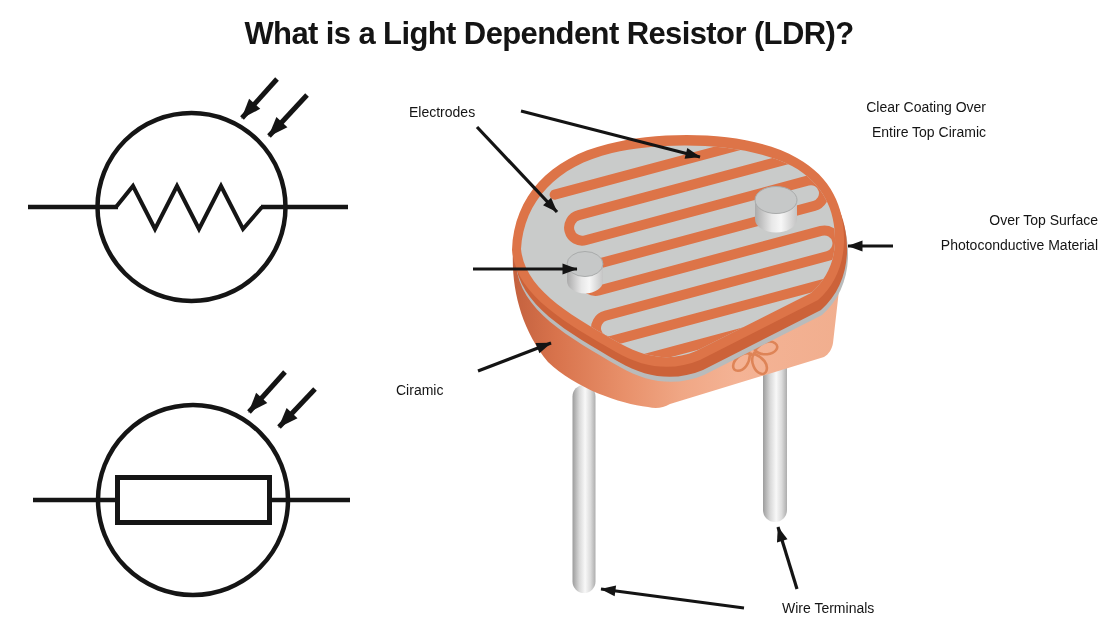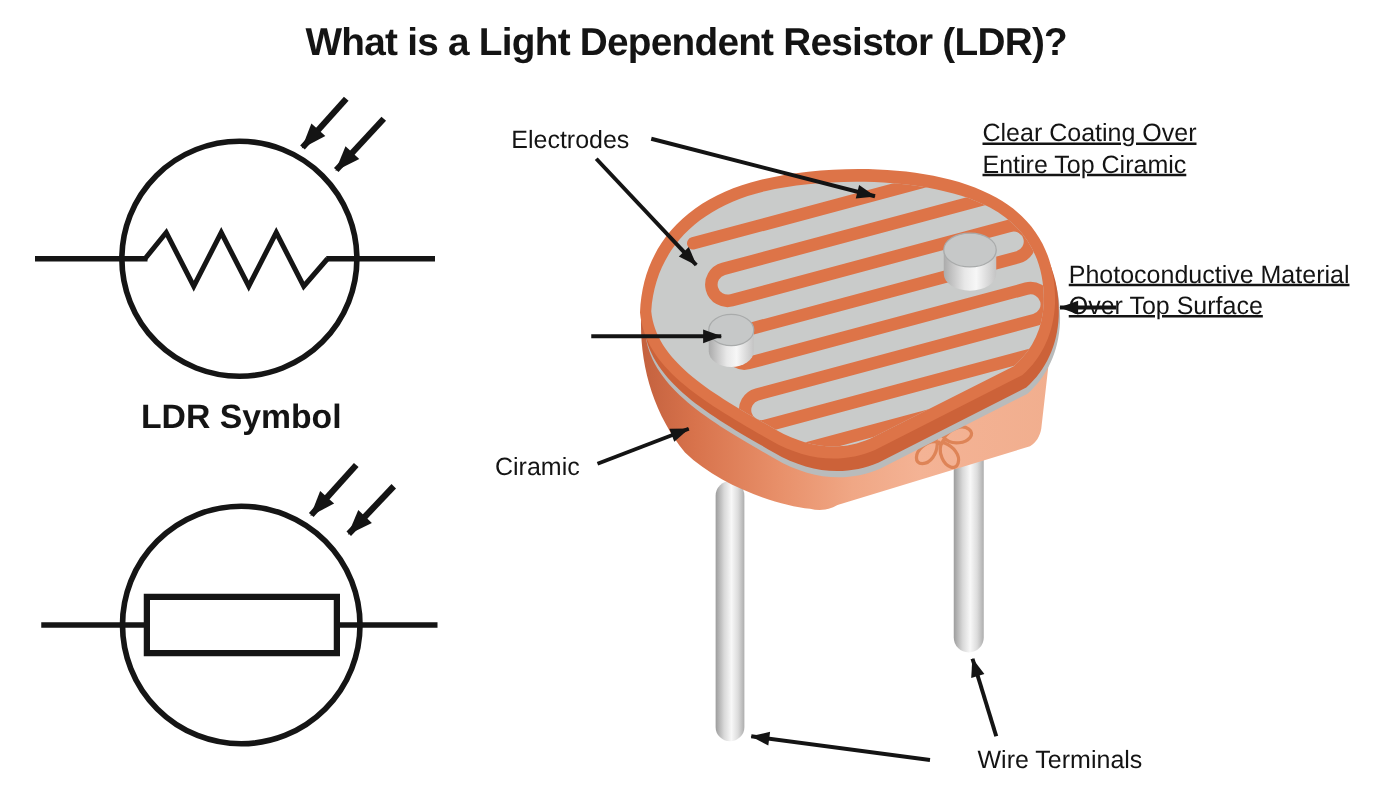--- a/index.html
+++ b/index.html
@@ -5,22 +5,22 @@
   html,body{margin:0;padding:0;background:#fff;}
   .canvas{
     position:relative;width:1098px;height:632px;background:#ffffff;overflow:hidden;
     font-family:"Liberation Sans", sans-serif;color:#141414;padding-left:16px;
   }
   .gfx{position:absolute;left:0;top:0;}
   .page-title{
     position:absolute;left:0;top:16px;width:1098px;text-align:center;
     font-size:31px;font-weight:bold;letter-spacing:-0.6px;color:#141414;
   }
-  .lbl{position:absolute;font-size:20px;line-height:25px;color:#141414;white-space:nowrap;}
-  .lbl.center{text-align:left;text-decoration:underline;}
+  .lbl{position:absolute;font-size:14px;line-height:25px;color:#141414;white-space:nowrap;}
+  .lbl.center{text-align:right;}
   .caption{
     position:absolute;left:90px;top:318px;width:206px;text-align:center;
     font-size:27px;font-weight:bold;color:#141414;
   }
 </style>
 </head>
 <body>
 
 <div class="canvas">
 
@@ -167,32 +167,31 @@
       <line x1="473" y1="269" x2="577" y2="269" marker-end="url(#ah)"></line>
       <line x1="893" y1="246" x2="848" y2="246" marker-end="url(#ah)"></line>
       <line x1="478" y1="371" x2="551" y2="343" marker-end="url(#ah)"></line>
       <line x1="744" y1="608" x2="601" y2="589" marker-end="url(#ah)"></line>
       <line x1="797" y1="589" x2="778" y2="527" marker-end="url(#ah)"></line>
     </g>
   </svg>
 
   <div class="page-title">What is a Light Dependent Resistor (LDR)?</div>
 
-  <div class="caption">LDR Symbol</div>
 
   <div class="lbl" style="left:409px;top:100px;">Electrodes</div>
 
   <div class="lbl center" style="left:786px;top:95px;width:200px;">
     <div>Clear Coating Over</div>
     <div>Entire Top Ciramic</div>
   </div>
 
 
   <div class="lbl center" style="left:855px;top:208px;width:243px;">
+    <div>Over Top Surface</div>
     <div>Photoconductive Material</div>
-    <div>Over Top Surface</div>
   </div>
 
-  <div class="lbl" style="left:396px;top:362px;">Ciramic</div>
+  <div class="lbl" style="left:396px;top:378px;">Ciramic</div>
 
   <div class="lbl" style="left:782px;top:596px;">Wire Terminals</div>
 
 </div>
 
 </body></html>

